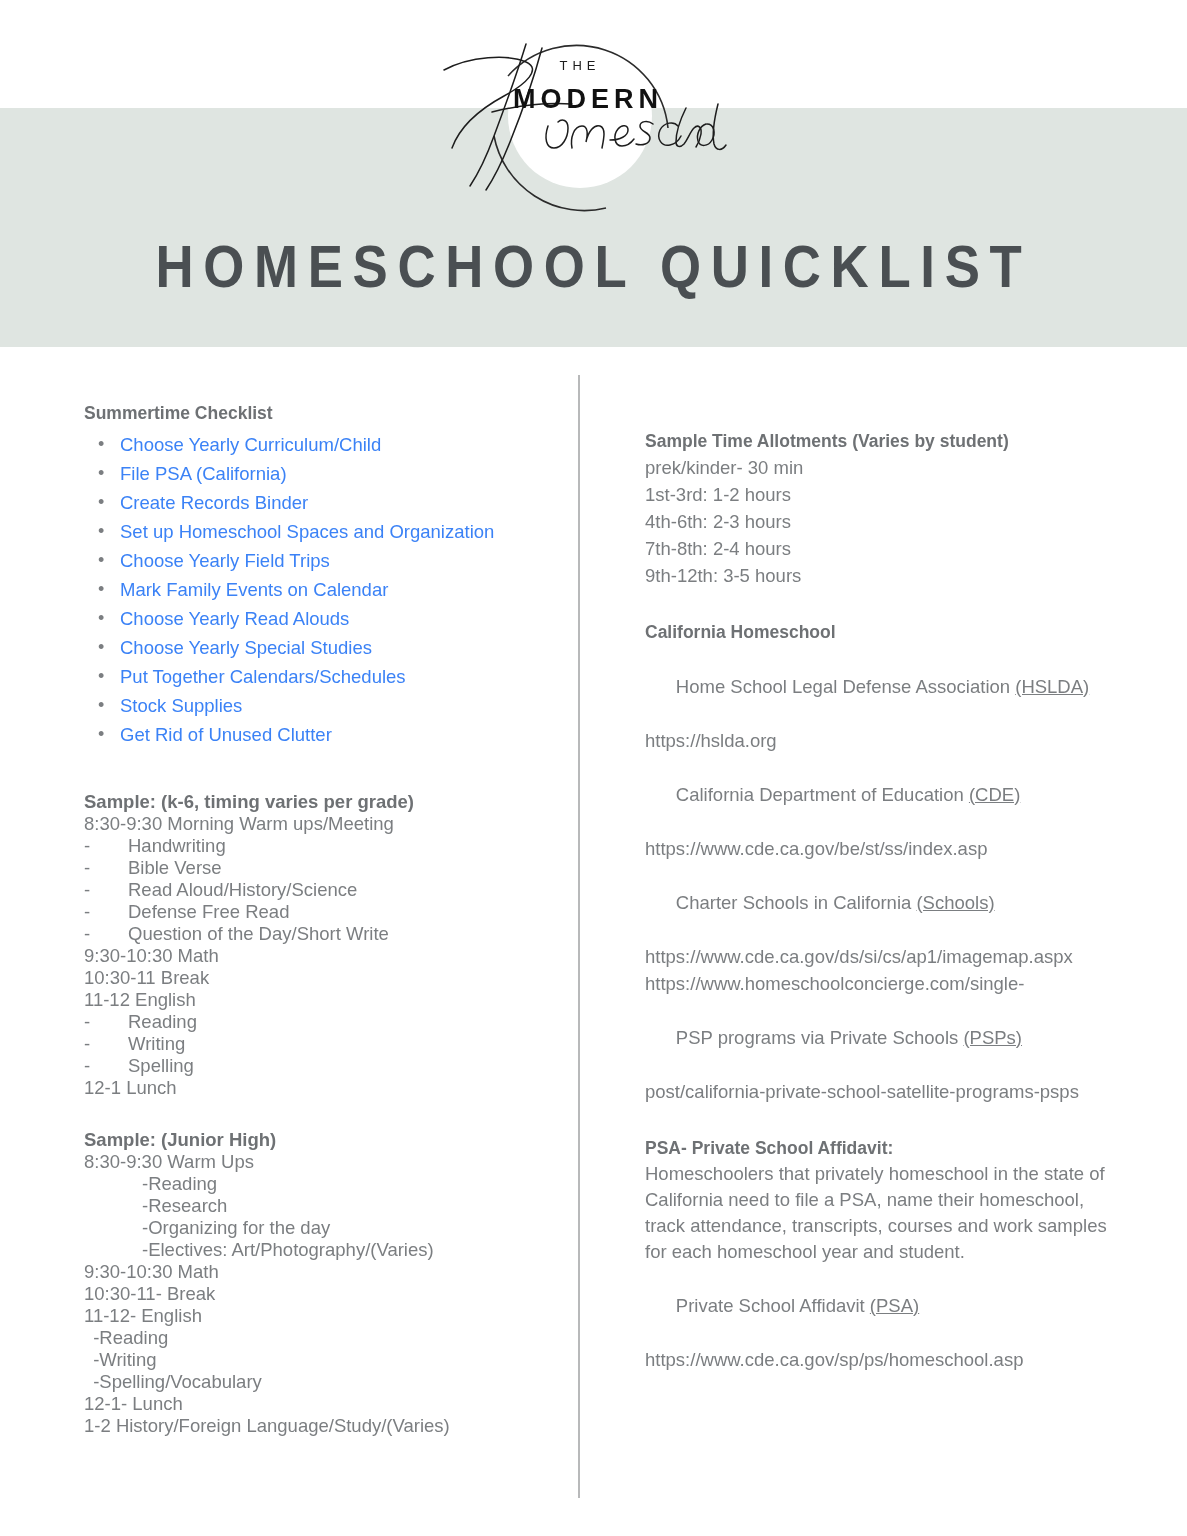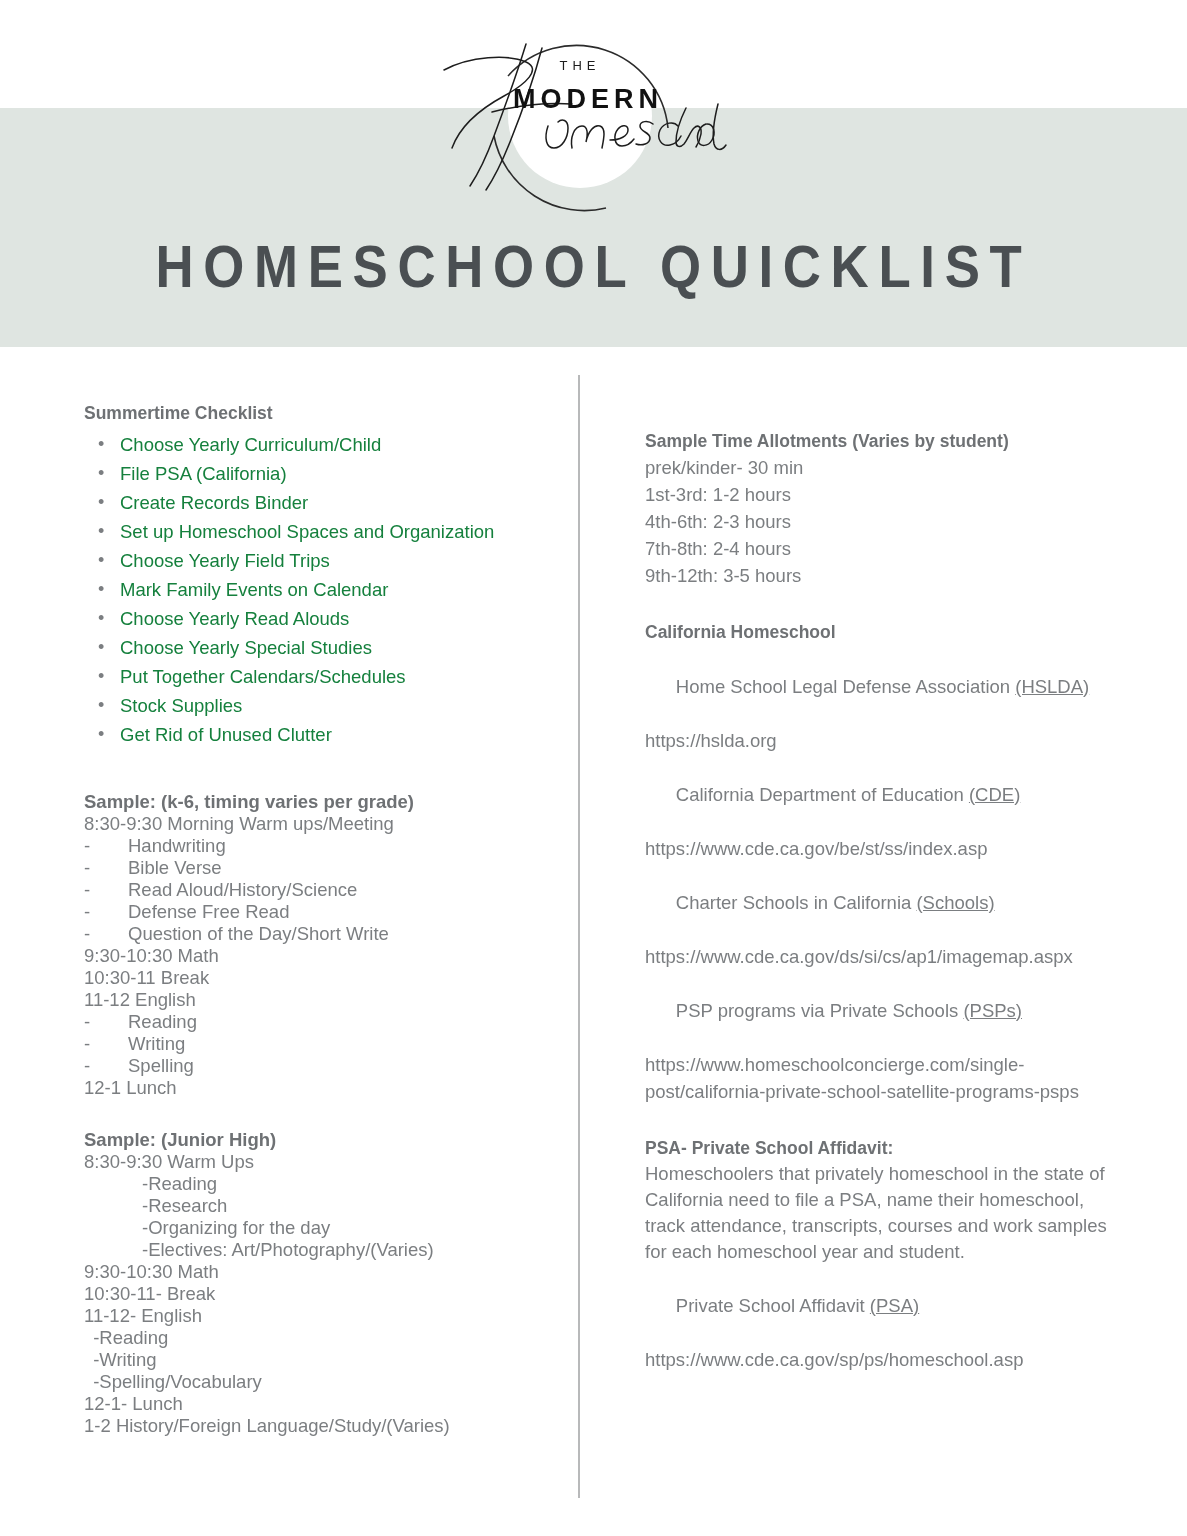--- a/index.html
+++ b/index.html
@@ -100,21 +100,21 @@
   ul.checklist {
     margin: 4px 0 0 0;
     padding: 0;
     list-style: none;
   }
   ul.checklist li {
     position: relative;
     padding-left: 36px;
     font-size: 18.5px;
     line-height: 29px;
-    color: #15803d;
+    color: #3b82f6;
   }
   ul.checklist li::before {
     content: "\2022";
     position: absolute;
     left: 14px;
     top: 0;
     font-size: 18px;
     color: #7b7e81;
   }
 
@@ -292,24 +292,24 @@
     <div class="line spaced">
       <span>California Department of Education </span><span class="u">(CDE)</span>
     </div>
     <div class="line spaced">https://www.cde.ca.gov/be/st/ss/index.asp</div>
 
     <div class="line spaced">
       <span>Charter Schools in California </span><span class="u">(Schools)</span>
     </div>
     <div class="line spaced">https://www.cde.ca.gov/ds/si/cs/ap1/imagemap.aspx</div>
 
+    <div class="line spaced">https://www.homeschoolconcierge.com/single-</div>
     <div class="line spaced">
       <span>PSP programs via Private Schools </span><span class="u">(PSPs)</span>
     </div>
-    <div class="line spaced">https://www.homeschoolconcierge.com/single-</div>
     <div class="line spaced">post/california-private-school-satellite-programs-psps</div>
 
     <div class="gap-md"></div>
 
     <h2 class="section-head">PSA- Private School Affidavit:</h2>
     <div class="line wrap">Homeschoolers that privately homeschool in the state of California need to file a PSA, name their homeschool, track attendance, transcripts, courses and work samples for each homeschool year and student.</div>
     <div class="line spaced">
       <span>Private School Affidavit </span><span class="u">(PSA)</span>
     </div>
     <div class="line spaced">https://www.cde.ca.gov/sp/ps/homeschool.asp</div>

